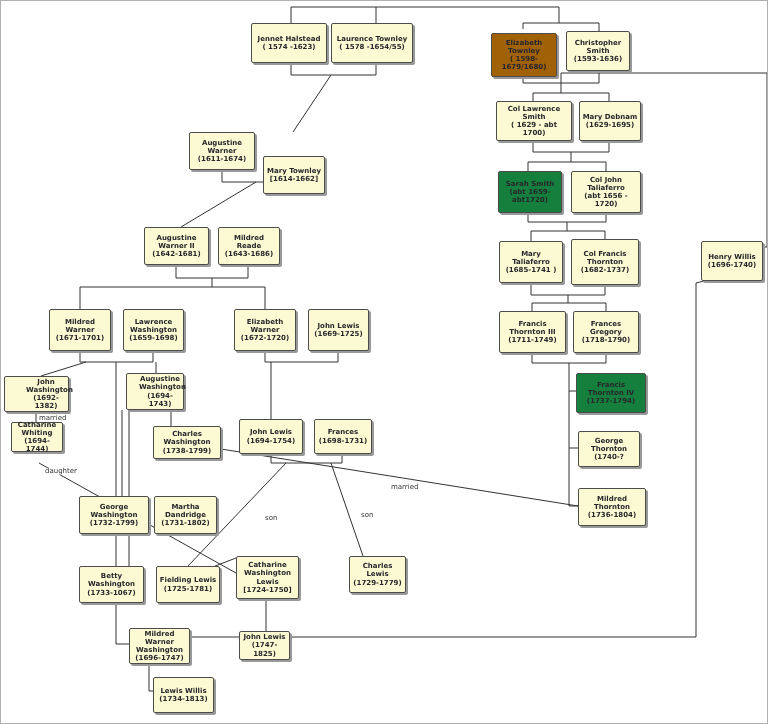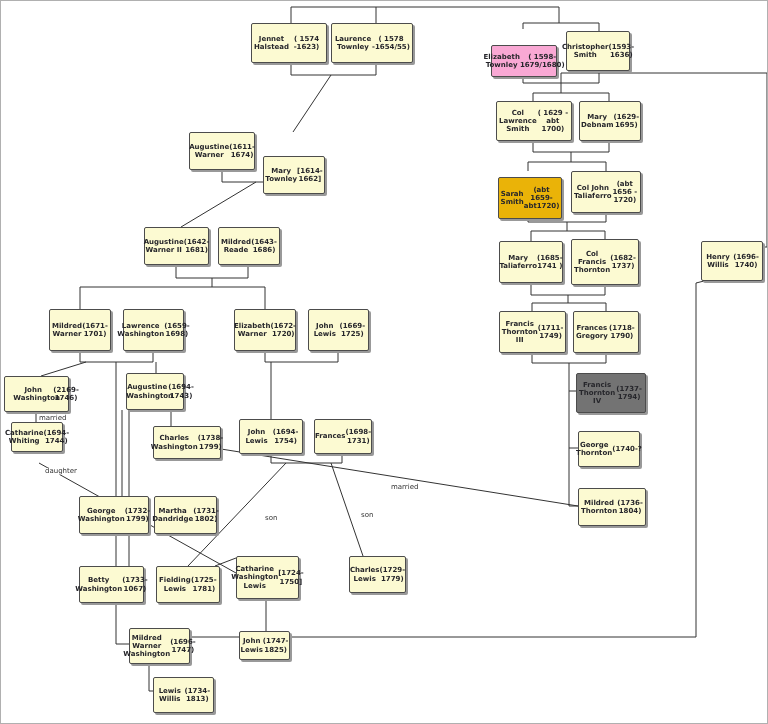--- a/index.html
+++ b/index.html
@@ -3,21 +3,21 @@
 <meta charset="utf-8">
 <style>
   html,body{margin:0;padding:0;background:#fff;}
   #stage{
     position:relative;width:768px;height:724px;background:#ffffff;
     border:1px solid #b0b0b0;box-sizing:border-box;overflow:hidden;
     font-family:"DejaVu Sans","Liberation Sans",sans-serif;
   }
   #connectors-svg{position:absolute;left:0;top:0;width:768px;height:724px;}
   .person{
-    position:absolute;display:flex;flex-direction:row;align-items:center;justify-content:center;
+    position:absolute;display:flex;flex-direction:column;align-items:center;justify-content:center;
     text-align:center;border-radius:2px;box-sizing:border-box;padding:1px 2px;
     font-size:7px;font-weight:bold;line-height:1.18;cursor:pointer;
   }
   .person .p-name,.person .p-dates{width:100%;}
   .rel-label{
     position:absolute;font-size:7px;color:#333;background:#ffffff;padding:0 2px;line-height:1;
   }
   #chart-title{
     position:absolute;font-size:16px;color:#3a3a3a;letter-spacing:.2px;
   }
@@ -120,37 +120,37 @@
     </svg>
   <div id="nodes-layer">
       <div class="person" style="left: 250px; top: 22px; width: 76px; height: 40px; background: rgb(252, 250, 210); border: 1px solid rgb(76, 76, 76); box-shadow: rgb(153, 153, 153) 2px 2px 0px; color: rgb(38, 38, 43);">
         <div class="p-name">Jennet Halstead</div>
         <div class="p-dates">( 1574 -1623)</div>
       </div>
       <div class="person" style="left: 330px; top: 22px; width: 82px; height: 40px; background: rgb(252, 250, 210); border: 1px solid rgb(76, 76, 76); box-shadow: rgb(153, 153, 153) 2px 2px 0px; color: rgb(38, 38, 43);">
         <div class="p-name">Laurence Townley</div>
         <div class="p-dates">( 1578 -1654/55)</div>
       </div>
-      <div class="person" style="left: 490px; top: 44px; width: 66px; height: 32px; background: #f9a8d4; border: 1px solid rgb(76, 76, 76); box-shadow: rgb(153, 153, 153) 2px 2px 0px; color: rgb(38, 38, 43);">
+      <div class="person" style="left: 490px; top: 32px; width: 66px; height: 44px; background: #a16207; border: 1px solid rgb(76, 76, 76); box-shadow: rgb(153, 153, 153) 2px 2px 0px; color: rgb(38, 38, 43);">
         <div class="p-name">Elizabeth Townley</div>
         <div class="p-dates">( 1598-1679/1680)</div>
       </div>
       <div class="person" style="left: 565px; top: 30px; width: 64px; height: 40px; background: rgb(252, 250, 210); border: 1px solid rgb(76, 76, 76); box-shadow: rgb(153, 153, 153) 2px 2px 0px; color: rgb(38, 38, 43);">
         <div class="p-name">Christopher Smith</div>
         <div class="p-dates">(1593-1636)</div>
       </div>
       <div class="person" style="left: 495px; top: 100px; width: 76px; height: 40px; background: rgb(252, 250, 210); border: 1px solid rgb(76, 76, 76); box-shadow: rgb(153, 153, 153) 2px 2px 0px; color: rgb(38, 38, 43);">
         <div class="p-name">Col Lawrence Smith</div>
         <div class="p-dates">( 1629 - abt 1700)</div>
       </div>
       <div class="person" style="left: 578px; top: 100px; width: 62px; height: 40px; background: rgb(252, 250, 210); border: 1px solid rgb(76, 76, 76); box-shadow: rgb(153, 153, 153) 2px 2px 0px; color: rgb(38, 38, 43);">
         <div class="p-name">Mary Debnam</div>
         <div class="p-dates">(1629-1695)</div>
       </div>
-      <div class="person" style="left: 497px; top: 176px; width: 64px; height: 42px; background: #eab308; border: 1px solid rgb(76, 76, 76); box-shadow: rgb(153, 153, 153) 2px 2px 0px; color: rgb(38, 38, 43);">
+      <div class="person" style="left: 497px; top: 170px; width: 64px; height: 42px; background: #15803d; border: 1px solid rgb(76, 76, 76); box-shadow: rgb(153, 153, 153) 2px 2px 0px; color: rgb(38, 38, 43);">
         <div class="p-name">Sarah Smith</div>
         <div class="p-dates">(abt 1659- abt1720)</div>
       </div>
       <div class="person" style="left: 570px; top: 170px; width: 70px; height: 42px; background: rgb(252, 250, 210); border: 1px solid rgb(76, 76, 76); box-shadow: rgb(153, 153, 153) 2px 2px 0px; color: rgb(38, 38, 43);">
         <div class="p-name">Col John Taliaferro</div>
         <div class="p-dates">(abt 1656 - 1720)</div>
       </div>
       <div class="person" style="left: 498px; top: 240px; width: 64px; height: 42px; background: rgb(252, 250, 210); border: 1px solid rgb(76, 76, 76); box-shadow: rgb(153, 153, 153) 2px 2px 0px; color: rgb(38, 38, 43);">
         <div class="p-name">Mary Taliaferro</div>
         <div class="p-dates">(1685-1741 )</div>
@@ -164,21 +164,21 @@
         <div class="p-dates">(1696-1740)</div>
       </div>
       <div class="person" style="left: 498px; top: 310px; width: 67px; height: 42px; background: rgb(252, 250, 210); border: 1px solid rgb(76, 76, 76); box-shadow: rgb(153, 153, 153) 2px 2px 0px; color: rgb(38, 38, 43);">
         <div class="p-name">Francis Thornton III</div>
         <div class="p-dates">(1711-1749)</div>
       </div>
       <div class="person" style="left: 572px; top: 310px; width: 66px; height: 42px; background: rgb(252, 250, 210); border: 1px solid rgb(76, 76, 76); box-shadow: rgb(153, 153, 153) 2px 2px 0px; color: rgb(38, 38, 43);">
         <div class="p-name">Frances Gregory</div>
         <div class="p-dates">(1718-1790)</div>
       </div>
-      <div class="person" style="left: 575px; top: 372px; width: 70px; height: 40px; background: #737373; border: 1px solid rgb(76, 76, 76); box-shadow: rgb(153, 153, 153) 2px 2px 0px; color: rgb(38, 38, 43);">
+      <div class="person" style="left: 575px; top: 372px; width: 70px; height: 40px; background: #15803d; border: 1px solid rgb(76, 76, 76); box-shadow: rgb(153, 153, 153) 2px 2px 0px; color: rgb(38, 38, 43);">
         <div class="p-name">Francis Thornton IV</div>
         <div class="p-dates">(1737-1794)</div>
       </div>
       <div class="person" style="left: 577px; top: 430px; width: 62px; height: 36px; background: rgb(252, 250, 210); border: 1px solid rgb(76, 76, 76); box-shadow: rgb(153, 153, 153) 2px 2px 0px; color: rgb(38, 38, 43);">
         <div class="p-name">George Thornton</div>
         <div class="p-dates">(1740-?</div>
       </div>
       <div class="person" style="left: 577px; top: 487px; width: 68px; height: 38px; background: rgb(252, 250, 210); border: 1px solid rgb(76, 76, 76); box-shadow: rgb(153, 153, 153) 2px 2px 0px; color: rgb(38, 38, 43);">
         <div class="p-name">Mildred Thornton</div>
         <div class="p-dates">(1736-1804)</div>
@@ -210,21 +210,21 @@
       <div class="person" style="left: 233px; top: 308px; width: 62px; height: 42px; background: rgb(252, 250, 210); border: 1px solid rgb(76, 76, 76); box-shadow: rgb(153, 153, 153) 2px 2px 0px; color: rgb(38, 38, 43);">
         <div class="p-name">Elizabeth Warner</div>
         <div class="p-dates">(1672-1720)</div>
       </div>
       <div class="person" style="left: 307px; top: 308px; width: 61px; height: 42px; background: rgb(252, 250, 210); border: 1px solid rgb(76, 76, 76); box-shadow: rgb(153, 153, 153) 2px 2px 0px; color: rgb(38, 38, 43);">
         <div class="p-name">John Lewis</div>
         <div class="p-dates">(1669-1725)</div>
       </div>
       <div class="person" style="left: 3px; top: 375px; width: 65px; height: 36px; background: rgb(252, 250, 210); border: 1px solid rgb(76, 76, 76); box-shadow: rgb(153, 153, 153) 2px 2px 0px; color: rgb(38, 38, 43); padding-left: 21px;">
         <div class="p-name">John Washington</div>
-        <div class="p-dates">(2169-1746)</div>
+        <div class="p-dates">(1692-1382)</div>
       </div>
       <div class="person" style="left: 10px; top: 421px; width: 52px; height: 30px; background: rgb(252, 250, 210); border: 1px solid rgb(76, 76, 76); box-shadow: rgb(153, 153, 153) 2px 2px 0px; color: rgb(38, 38, 43);">
         <div class="p-name">Catharine Whiting</div>
         <div class="p-dates">(1694-1744)</div>
       </div>
       <div class="person" style="left: 125px; top: 372px; width: 58px; height: 37px; background: rgb(252, 250, 210); border: 1px solid rgb(76, 76, 76); box-shadow: rgb(153, 153, 153) 2px 2px 0px; color: rgb(38, 38, 43); padding-left: 12px;">
         <div class="p-name">Augustine Washington</div>
         <div class="p-dates">(1694-1743)</div>
       </div>
       <div class="person" style="left: 152px; top: 425px; width: 68px; height: 33px; background: rgb(252, 250, 210); border: 1px solid rgb(76, 76, 76); box-shadow: rgb(153, 153, 153) 2px 2px 0px; color: rgb(38, 38, 43);">

